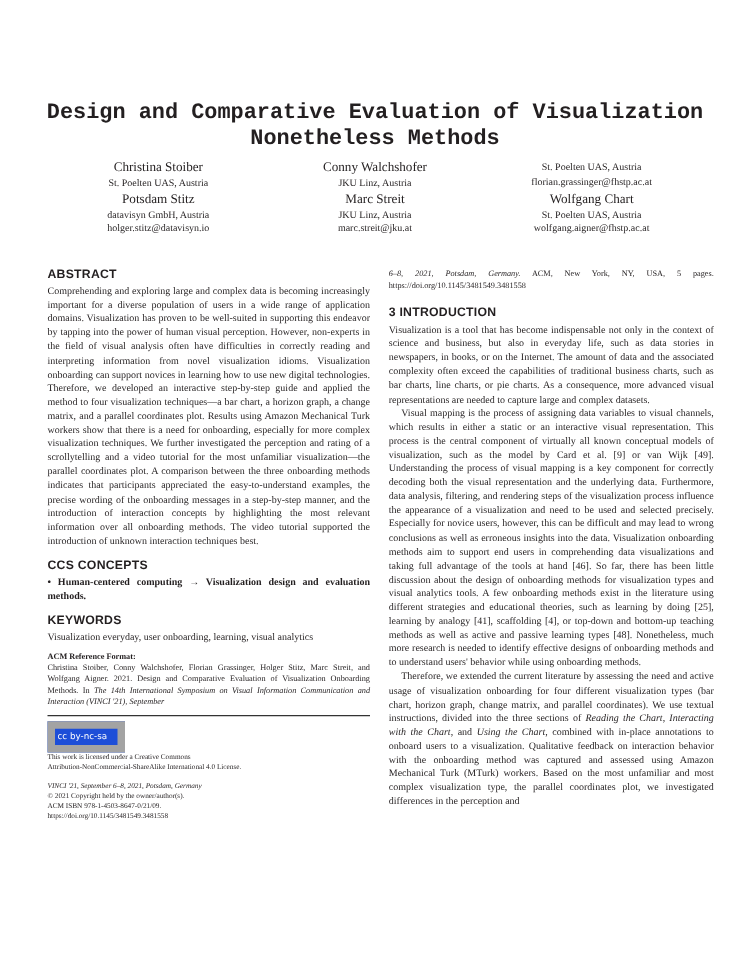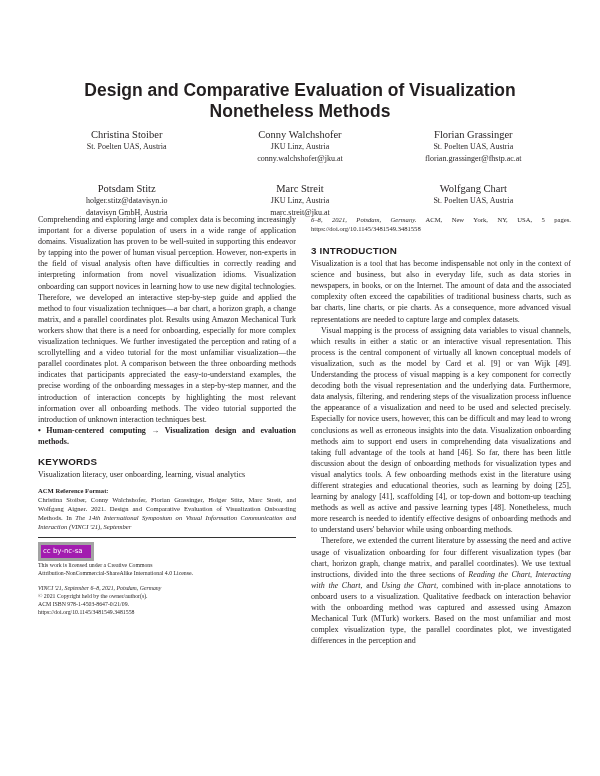--- a/index.html
+++ b/index.html
@@ -1,37 +1,37 @@
 <!DOCTYPE html>
 <html><head>
 <meta charset="utf-8">
 <style>
   html, body { margin:0; padding:0; background:#ffffff; }
   body { width:600px; height:776px; position:relative; overflow:hidden; color:#231f20;
          font-family:"Liberation Serif","DejaVu Serif",serif; }
   .title { position:absolute; top:80px; left:0; width:600px; text-align:center;
-           font-family:Liberation Sans, sans-serif; font-weight:bold;
+           font-family:Liberation Mono, monospace; font-weight:bold;
            font-size:17.5px; line-height:21px; color:#231f20; }
   .authors { position:absolute; top:128px; left:40px; width:520px;
-             display:grid; grid-template-columns:1fr 1fr 1fr; row-gap:18px; }
+             display:grid; grid-template-columns:1fr 1fr 1fr; row-gap:0; }
   .author { text-align:center; font-size:8px; line-height:11.5px; }
   .author .name { font-size:10.5px; line-height:13px; }
   .col { position:absolute; top:214px; width:258px; font-size:8px; line-height:11.1px; text-align:justify; }
   .left { left:38px; }
   .right { left:311px; width:260px; top:215px; }
   h2 { font-family:"Liberation Sans","DejaVu Sans",sans-serif; font-weight:bold; font-size:9.8px;
        margin:0 0 2px 0; letter-spacing:0.2px; }
   p { margin:0; }
   .indent { text-indent:10px; }
   .sec { margin-top:9px; }
   .ccs { font-weight:bold; }
   .ref-head { font-weight:bold; font-size:6.6px; margin-top:6px; line-height:9px; }
   .ref { font-size:6.6px; line-height:9px; }
   .cc-rule { border-top:1px solid #333; margin-top:6px; width:258px; }
-  .cc-badge { display:flex; align-items:center; width:50px; height:13px; margin-top:4px; background:#a21caf; border:3px solid #a3a3a3; }
+  .cc-badge { display:flex; align-items:center; width:50px; height:13px; margin-top:4px; background:#1d4ed8; border:6px solid #a3a3a3; }
   .cc-badge span { color:#fff; font-size:7px; font-family:"DejaVu Sans",sans-serif; margin-left:2px; }
   .small { font-size:5.8px; line-height:8px; }
   .small-gap { margin-top:7px; }
   i { font-style:italic; }
 </style>
 </head>
 <body>
 
 <div class="title">
   <div>Design and Comparative Evaluation of Visualization</div>
@@ -39,50 +39,51 @@
 </div>
 
 <div class="authors">
   <div class="author">
     <div class="name">Christina Stoiber</div>
     <div>St. Poelten UAS, Austria</div>
   </div>
   <div class="author">
     <div class="name">Conny Walchshofer</div>
     <div>JKU Linz, Austria</div>
-    <div>conny.walchshofer@jku.at</div>
   </div>
   <div class="author">
-    <div class="name">Florian Grassinger</div>
     <div>St. Poelten UAS, Austria</div>
     <div>florian.grassinger@fhstp.ac.at</div>
   </div>
   <div class="author">
     <div class="name">Potsdam Stitz</div>
+    <div>datavisyn GmbH, Austria</div>
     <div>holger.stitz@datavisyn.io</div>
-    <div>datavisyn GmbH, Austria</div>
   </div>
   <div class="author">
     <div class="name">Marc Streit</div>
     <div>JKU Linz, Austria</div>
     <div>marc.streit@jku.at</div>
   </div>
   <div class="author">
     <div class="name">Wolfgang Chart</div>
     <div>St. Poelten UAS, Austria</div>
+    <div>wolfgang.aigner@fhstp.ac.at</div>
   </div>
 </div>
 
 <div class="col left">
+  <h2>ABSTRACT</h2>
   <p>Comprehending and exploring large and complex data is becoming increasingly important for a diverse population of users in a wide range of application domains. Visualization has proven to be well-suited in supporting this endeavor by tapping into the power of human visual perception. However, non-experts in the field of visual analysis often have difficulties in correctly reading and interpreting information from novel visualization idioms. Visualization onboarding can support novices in learning how to use new digital technologies. Therefore, we developed an interactive step-by-step guide and applied the method to four visualization techniques—a bar chart, a horizon graph, a change matrix, and a parallel coordinates plot. Results using Amazon Mechanical Turk workers show that there is a need for onboarding, especially for more complex visualization techniques. We further investigated the perception and rating of a scrollytelling and a video tutorial for the most unfamiliar visualization—the parallel coordinates plot. A comparison between the three onboarding methods indicates that participants appreciated the easy-to-understand examples, the precise wording of the onboarding messages in a step-by-step manner, and the introduction of interaction concepts by highlighting the most relevant information over all onboarding methods. The video tutorial supported the introduction of unknown interaction techniques best.</p>
 
+  <h2 class="sec">CCS CONCEPTS</h2>
   <p class="ccs">• Human-centered computing → Visualization design and evaluation methods.</p>
 
   <h2 class="sec">KEYWORDS</h2>
-  <p>Visualization literacy, user onboarding, learning, visual analytics</p>
+  <p>Visualization everyday, user onboarding, learning, visual analytics</p>
 
   <div class="ref-head">ACM Reference Format:</div>
   <div class="ref"><span>Christina Stoiber, Conny Walchshofer, Florian Grassinger, Holger Stitz, Marc Streit, and Wolfgang Aigner. 2021. Design and Comparative Evaluation of Visualization Onboarding Methods. In </span><i>The 14th International Symposium on Visual Information Communication and Interaction (VINCI '21), September</i></div>
 
   <div class="cc-rule"></div>
   <div class="cc-badge">
       <span>cc by-nc-sa</span>
     </div>
   <div class="small">
     <div>This work is licensed under a Creative Commons</div>

